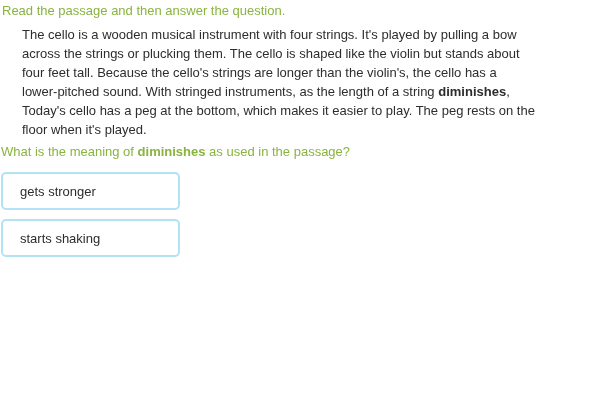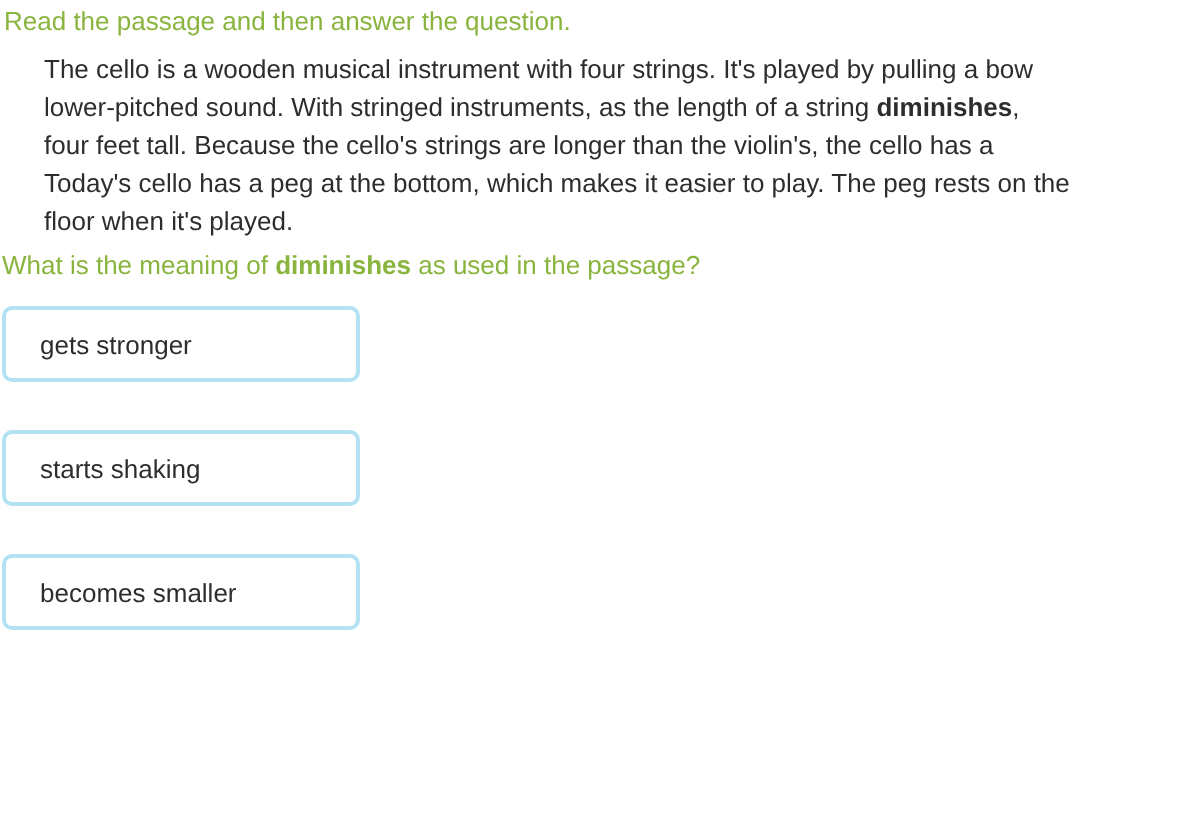--- a/index.html
+++ b/index.html
@@ -35,41 +35,41 @@
   }
   .choice{
     width:158px;
     height:34px;
     border:2px solid var(--choice_border);
     border-radius:5px;
     background:#ffffff;
     display:flex;
     align-items:center;
     padding-left:17px;
-    margin-bottom:24px;
+    margin-bottom:9px;
     cursor:pointer;
     color:var(--text);
   }
 </style>
 </head>
 <body>
 
 <div>
 
   <div class="instruction">Read the passage and then answer the question.</div>
 
   <div class="passage">
     <div class="pline">The cello is a wooden musical instrument with four strings. It's played by pulling a bow</div>
+    <div class="pline">across the strings or plucking them. The cello is shaped like the violin but stands about</div>
+    <div class="pline">four feet tall. Because the cello's strings are longer than the violin's, the cello has a</div>
     <div class="pline"><span>lower-pitched sound. With stringed instruments, as the length of a string </span><b>diminishes</b><span>,</span></div>
-    <div class="pline">four feet tall. Because the cello's strings are longer than the violin's, the cello has a</div>
     <div class="pline">Today's cello has a peg at the bottom, which makes it easier to play. The peg rests on the</div>
     <div class="pline">floor when it's played.</div>
   </div>
 
   <div class="question"><span>What is the meaning of </span><b>diminishes</b><span> as used in the passage?</span></div>
 
   <div class="choices">
     <div class="choice">gets stronger</div>
     <div class="choice">starts shaking</div>
-    <div class="choice">becomes smaller</div>
   </div>
 
 </div>
 
 </body></html>

